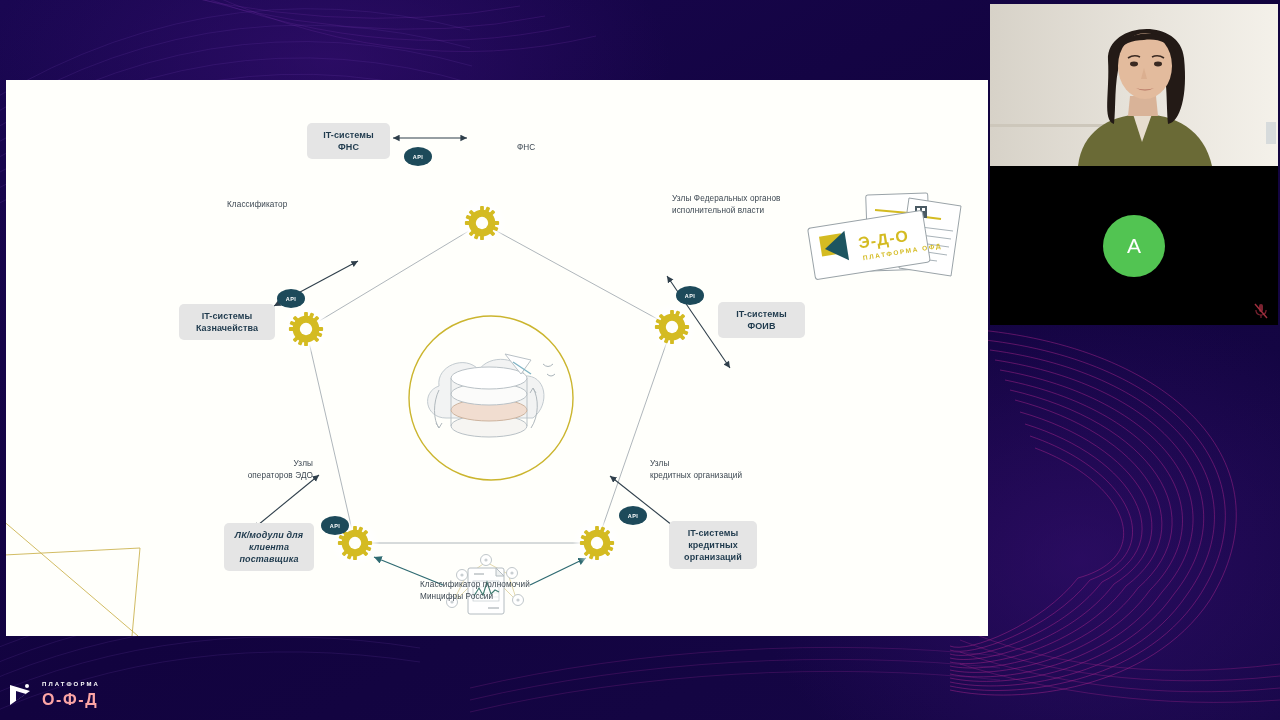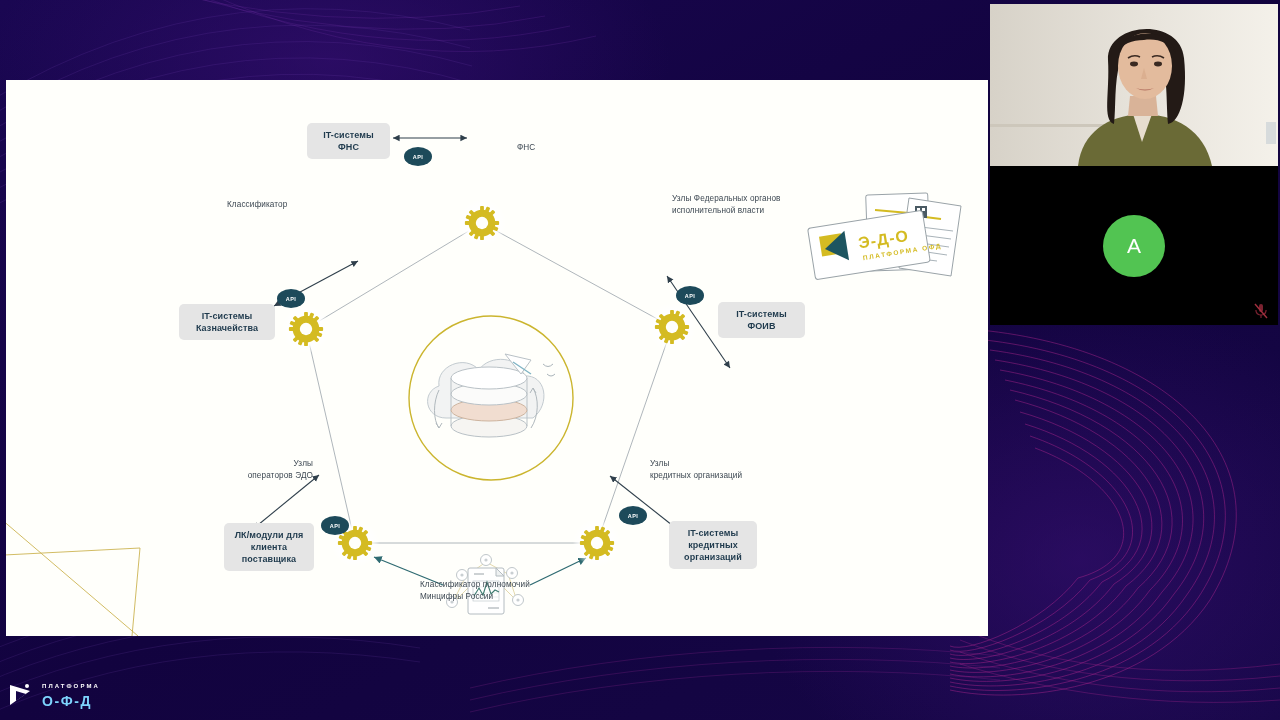--- a/index.html
+++ b/index.html
@@ -57,21 +57,21 @@
     display:flex;align-items:center;justify-content:center;
     color:#fff;font-size:21px;font-family:"Liberation Sans",sans-serif;
   }
   #mic-muted{position:absolute;right:10px;bottom:6px;width:14px;height:16px;}
 
   
   #brand{position:absolute;left:8px;bottom:12px;z-index:4;
     display:flex;align-items:center;gap:6px;}
   #brand .txt{display:flex;flex-direction:column;line-height:1;}
   #brand .t1{color:#fff;font-size:6px;letter-spacing:2.1px;font-weight:bold;}
-  #brand .t2{color:#7dd3fc;font-size:14px;letter-spacing:1.6px;font-weight:bold;margin-top:5px;}
+  #brand .t2{color:#fca5a5;font-size:16px;letter-spacing:1.6px;font-weight:bold;margin-top:5px;}
 </style>
 </head>
 <body>
 
 <div id="bg">
   <svg viewBox="0 0 1280 720" xmlns="http://www.w3.org/2000/svg">
     <defs>
       <linearGradient id="bgGrad" x1="0" y1="0" x2="1" y2="1">
         <stop offset="0%" stop-color="#1a0752"></stop>
         <stop offset="50%" stop-color="#12033f"></stop>
@@ -355,21 +355,21 @@
 операторов ЭДО</div>
   <div class="label" style="left:644px;top:378px;">Узлы
 кредитных организаций</div>
 
   <div class="chip" style="left:301px;top:43px;width:65px;">IT-системы
 ФНС</div>
   <div class="chip" style="left:173px;top:224px;width:78px;">IT-системы
 Казначейства</div>
   <div class="chip" style="left:712px;top:222px;width:69px;">IT-системы
 ФОИВ</div>
-  <div class="chip" style="left:218px;top:443px;width:72px;">ЛК/модули для
+  <div class="chip" style="left:218px;top:443px;width:72px;font-style:italic;">ЛК/модули для
 клиента
 поставщика</div>
   <div class="chip" style="left:663px;top:441px;width:70px;">IT-системы
 кредитных
 организаций</div>
 
   <div class="api" style="left:398px;top:67px;">API</div>
   <div class="api" style="left:271px;top:209px;">API</div>
   <div class="api" style="left:670px;top:206px;">API</div>
   <div class="api" style="left:315px;top:436px;">API</div>

